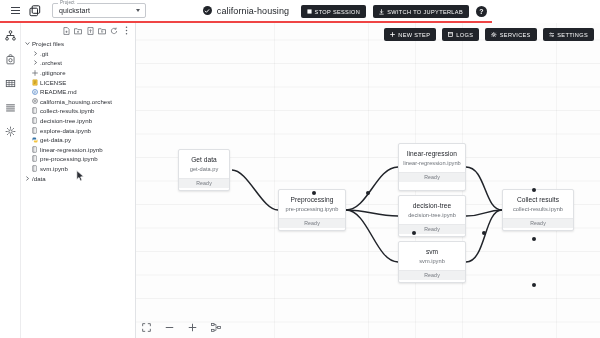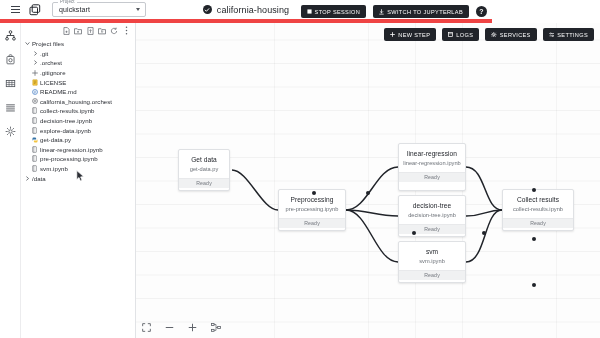--- a/index.html
+++ b/index.html
@@ -17,21 +17,21 @@
     position: relative;
     -webkit-font-smoothing: antialiased;
   }
 
   
   .topbar {
     position: absolute;
     top: 0; left: 0;
     width: 492px; height: 23px;
     background: #fff;
-    border-bottom: 4px solid #ef4444;
+    border-bottom: 2px solid #ef4444;
     box-sizing: border-box;
     display: flex;
     align-items: center;
     z-index: 40;
   }
   .hamburger {
     width: 22px; height: 23px;
     display: flex; flex-direction: column;
     align-items: center; justify-content: center;
     gap: 2px;

